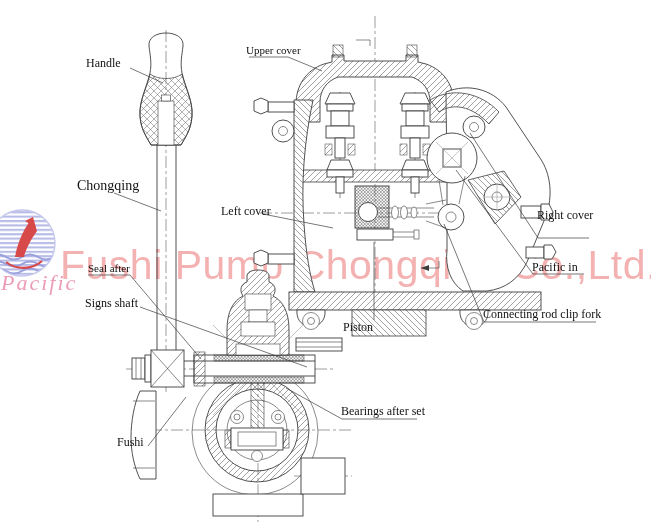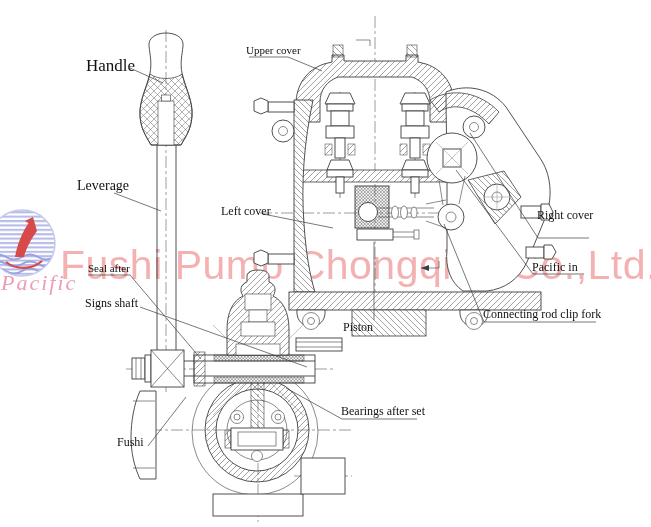--- a/index.html
+++ b/index.html
@@ -5,21 +5,21 @@
   *{margin:0;padding:0;box-sizing:border-box}
   html,body{width:651px;height:527px}
   body{position:relative;background:#ffffff;overflow:hidden;font-family:"Liberation Serif",serif}
   #wm{position:absolute;left:60px;top:242px;font-family:"Liberation Sans",sans-serif;
       font-size:41px;color:var(--watermark,#f19e9e);opacity:.8;white-space:nowrap;
       letter-spacing:.5px;z-index:1}
   #logotext{position:absolute;left:1px;top:270px;font-style:italic;font-size:22px;
       letter-spacing:2px;color:var(--logo_text_pink,#ec9cb8);z-index:1;font-family:Liberation Serif, serif}
   svg.draw{position:absolute;left:0;top:0;z-index:2}
   .lbl{position:absolute;z-index:3;font-size:12px;color:#111;white-space:nowrap}
-  .lbl.lg{font-size:17px}
+  .lbl.lg{font-size:12px}
   .lbl.md{font-size:14px}
   .lbl.sm{font-size:11px}
   .ln{fill:none;stroke:#3d3d3d;stroke-width:.9}
   .tn{fill:none;stroke:#3d3d3d;stroke-width:.6}
   .fw{fill:#fff;stroke:#3d3d3d;stroke-width:.9}
   .fwt{fill:#fff;stroke:#3d3d3d;stroke-width:.6}
   .cl{fill:none;stroke:#5a5a5a;stroke-width:.6;stroke-dasharray:12 3 3 3}
   .ldr{fill:none;stroke:#3d3d3d;stroke-width:.7}
   .gh{stroke:#8a8a8a;stroke-width:.5;fill:none}
 </style>
@@ -237,21 +237,21 @@
     <path class="ldr" d="M140,307 L307,367"></path>
     <path class="ldr" d="M374,242 V320"></path>
     <path class="ldr" d="M596,322 H484 L444,224"></path>
     <path class="ldr" d="M417,419 H342 L286,388"></path>
     <path class="ldr" d="M148,446 L186,397"></path>
   </g>
 </svg>
 
 <div class="lbl lg" style="left:86px;top:56px">Handle</div>
 <div class="lbl sm" style="left:246px;top:44px">Upper cover</div>
-<div class="lbl md" style="left:77px;top:178px">Leverage</div>
+<div class="lbl md" style="left:77px;top:178px">Chongqing</div>
 <div class="lbl" style="left:221px;top:204px">Left cover</div>
 <div class="lbl" style="left:537px;top:208px">Right cover</div>
 <div class="lbl" style="left:532px;top:260px">Pacific in</div>
 <div class="lbl sm" style="left:88px;top:262px">Seal after</div>
 <div class="lbl" style="left:85px;top:296px">Signs shaft</div>
 <div class="lbl" style="left:343px;top:320px">Piston</div>
 <div class="lbl" style="left:483px;top:307px">Connecting rod clip fork</div>
 <div class="lbl" style="left:341px;top:404px">Bearings after set</div>
 <div class="lbl" style="left:117px;top:435px">Fushi</div>
 

